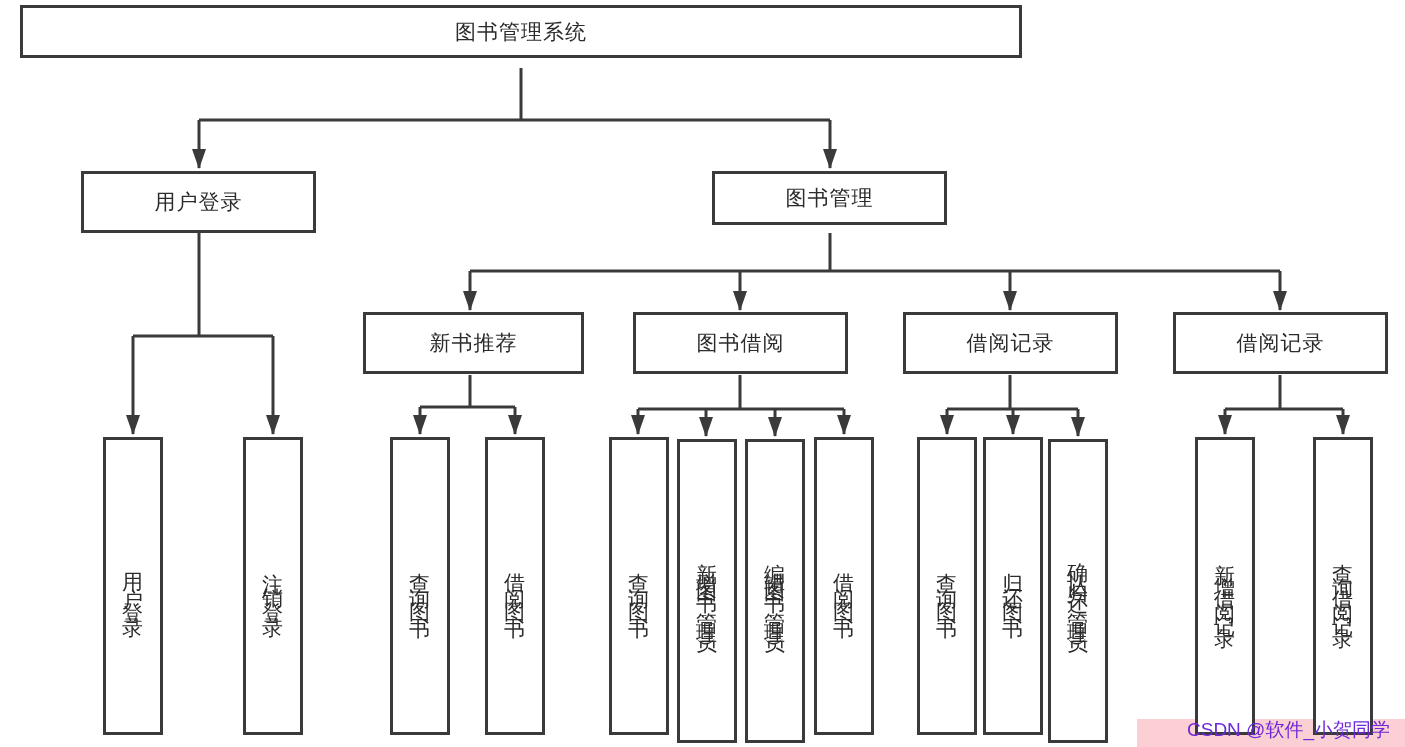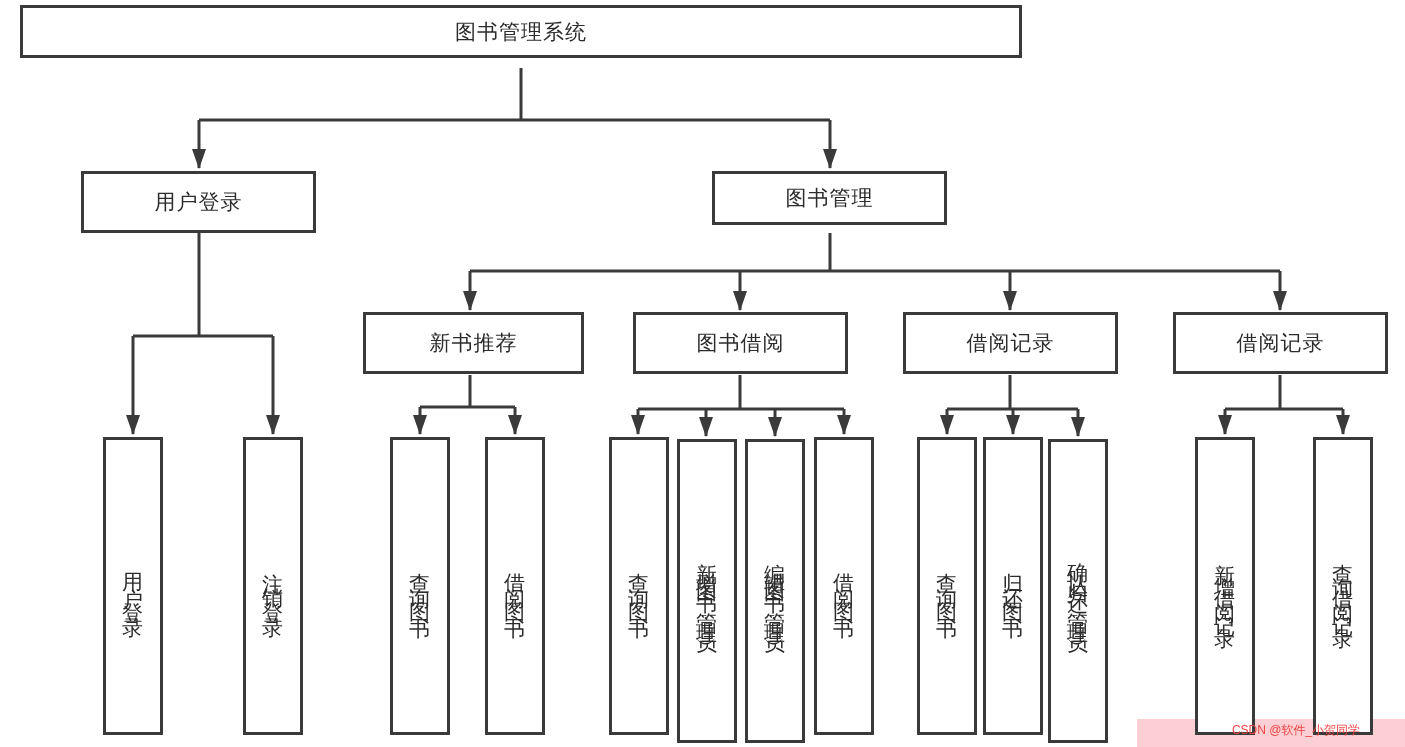--- a/index.html
+++ b/index.html
@@ -42,25 +42,24 @@
   .ls9{letter-spacing:10px;}
   #wm-band{
     position:absolute;
     left:1137px;top:719px;width:268px;height:28px;
     background:#fbcfd3;
     z-index:1;
   }
   #wm-text{
     position:absolute;
     left:1187px;top:718px;width:218px;height:24px;
-    font-size:12px;line-height:24px;
-    color:#ef4444;
+    font-size:19px;line-height:24px;
+    color:#6d28d9;
     white-space:nowrap;
     z-index:4;
-    text-align:center;
   }
 </style>
 </head>
 <body>
 
 <div id="canvas">
 
   <svg id="wires" width="1405" height="747" viewBox="0 0 1405 747">
     <defs>
       <marker id="arrow" markerUnits="userSpaceOnUse" markerWidth="22" markerHeight="16" refX="19" refY="7" orient="auto">

